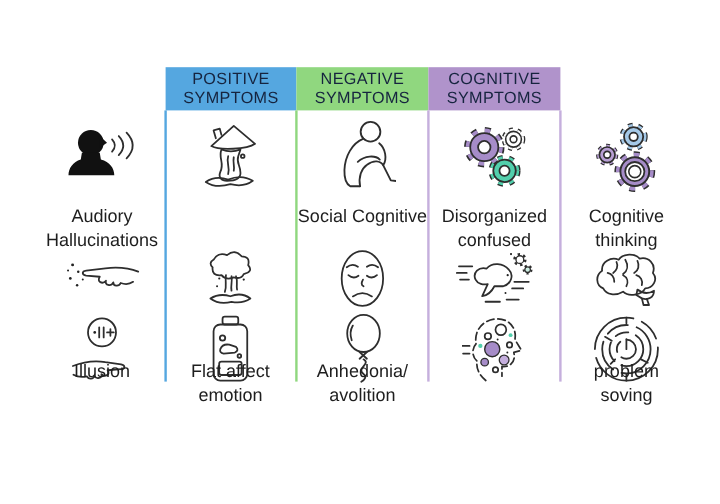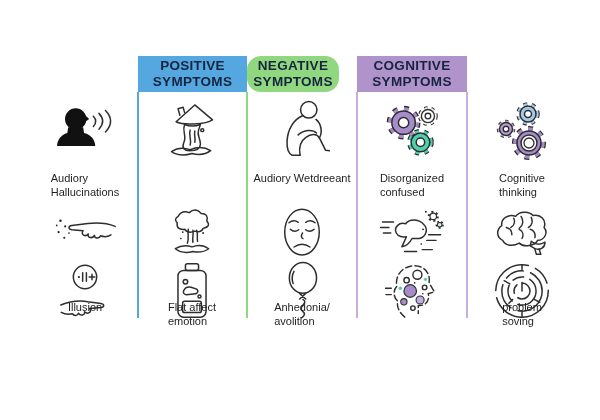--- a/index.html
+++ b/index.html
@@ -1,37 +1,37 @@
 <!DOCTYPE html>
 <html><head>
 <meta charset="utf-8">
 <style>
   html,body{margin:0;padding:0;background:#ffffff;}
   .canvas{position:relative;width:600px;height:420px;background:#fff;overflow:hidden;
           font-family:"Liberation Sans",sans-serif;}
   .hdr{position:absolute;top:56px;height:36px;display:flex;align-items:center;justify-content:center;
-       text-align:center;font-weight:bold;font-size:13.5px;line-height:1.15;color:#16243f;
+       text-align:center;font-weight:normal;font-size:13.5px;line-height:1.15;color:#16243f;
        white-space:pre-line;letter-spacing:.3px;}
   .vline{position:absolute;top:92px;height:226px;width:2px;}
   .cell{position:absolute;width:110px;display:flex;align-items:center;justify-content:center;}
   .lbl{position:absolute;width:110px;display:flex;align-items:flex-start;justify-content:center;
-       text-align:left;font-size:11px;line-height:1.3;color:#1e1e1e;white-space:pre-line;}
+       text-align:center;font-size:15px;line-height:1.3;color:#1e1e1e;white-space:pre-line;}
   .r1i{top:96px;height:72px}.r1l{top:171px;height:34px}
   .r2i{top:205px;height:56px}.r3i{top:261px;height:60px}.r3l{top:300px;height:36px}
   .cL{left:30px}.c1{left:137px}.c2{left:247px}.c3{left:357px}.cR{left:467px}
   .s{fill:none;stroke:#2e2e2e;stroke-width:1.6;stroke-linecap:round;stroke-linejoin:round;}
 </style>
 </head>
 <body>
 
 <div class="canvas">
 
   <div class="hdr" style="left: 138px; width: 109px; background-color: rgb(85, 167, 224);">POSITIVE
 SYMPTOMS</div>
-  <div class="hdr" style="left: 247px; width: 92px; background-color: rgb(144, 215, 127); border-radius: 14px;">NEGATIVE
+  <div class="hdr" style="left: 247px; width: 110px; background-color: rgb(144, 215, 127);">NEGATIVE
 SYMPTOMS</div>
   <div class="hdr" style="left: 357px; width: 110px; background-color: rgb(176, 147, 203);">COGNITIVE
 SYMPTOMS</div>
 
   <div class="vline" style="left: 137px; background-color: rgb(85, 167, 224);"></div>
   <div class="vline" style="left: 246px; background-color: rgb(144, 215, 127);"></div>
   <div class="vline" style="left: 356px; background-color: rgb(197, 175, 221);"></div>
   <div class="vline" style="left: 466px; background-color: rgb(197, 175, 221);"></div>
 
   <div class="cell r1i cL">
@@ -114,21 +114,21 @@
 
   <div class="cell r1i c2">
     <svg width="56" height="66" viewBox="0 0 58 68">
       <circle class="s" cx="36" cy="11" r="8.5"></circle>
       <path class="s" d="M30 17 C20 21 14 32 13.5 44 C13.3 50 15 56 18.5 58 H27"></path>
       <path class="s" d="M27 58 C25.5 50 28 43 33 39.5 C39 35 44.5 36 47 40 C50.5 34.5 49 25.5 43.5 21"></path>
       <path class="s" d="M47 40 L53.5 53 L58 53.5"></path>
       <path class="s" d="M25 37 C31 31.5 40 31 44 35"></path>
     </svg>
   </div>
-  <div class="lbl r1l c2">Audiory Wetdreeant</div>
+  <div class="lbl r1l c2">Social Cognitive</div>
 
   <div class="cell r2i c2">
     <svg width="46" height="56" viewBox="0 0 48 60">
       <ellipse class="s" cx="24" cy="29" rx="18.5" ry="24.5"></ellipse>
       <path class="s" stroke-width="1.4" d="M10 19 q5 -4 10 -.5 M28 18.5 q5 -3.5 10 .5"></path>
       <path class="s" stroke-width="1.4" d="M11.5 26 q4.5 4 9 .5 M28 26.5 q4.5 3.5 9 -.5"></path>
       <path class="s" stroke-width="1.2" d="M24.5 30 q-2.5 4.5 .5 6"></path>
       <path class="s" d="M15.5 45 q8.5 -6 17 0"></path>
     </svg>
   </div>

